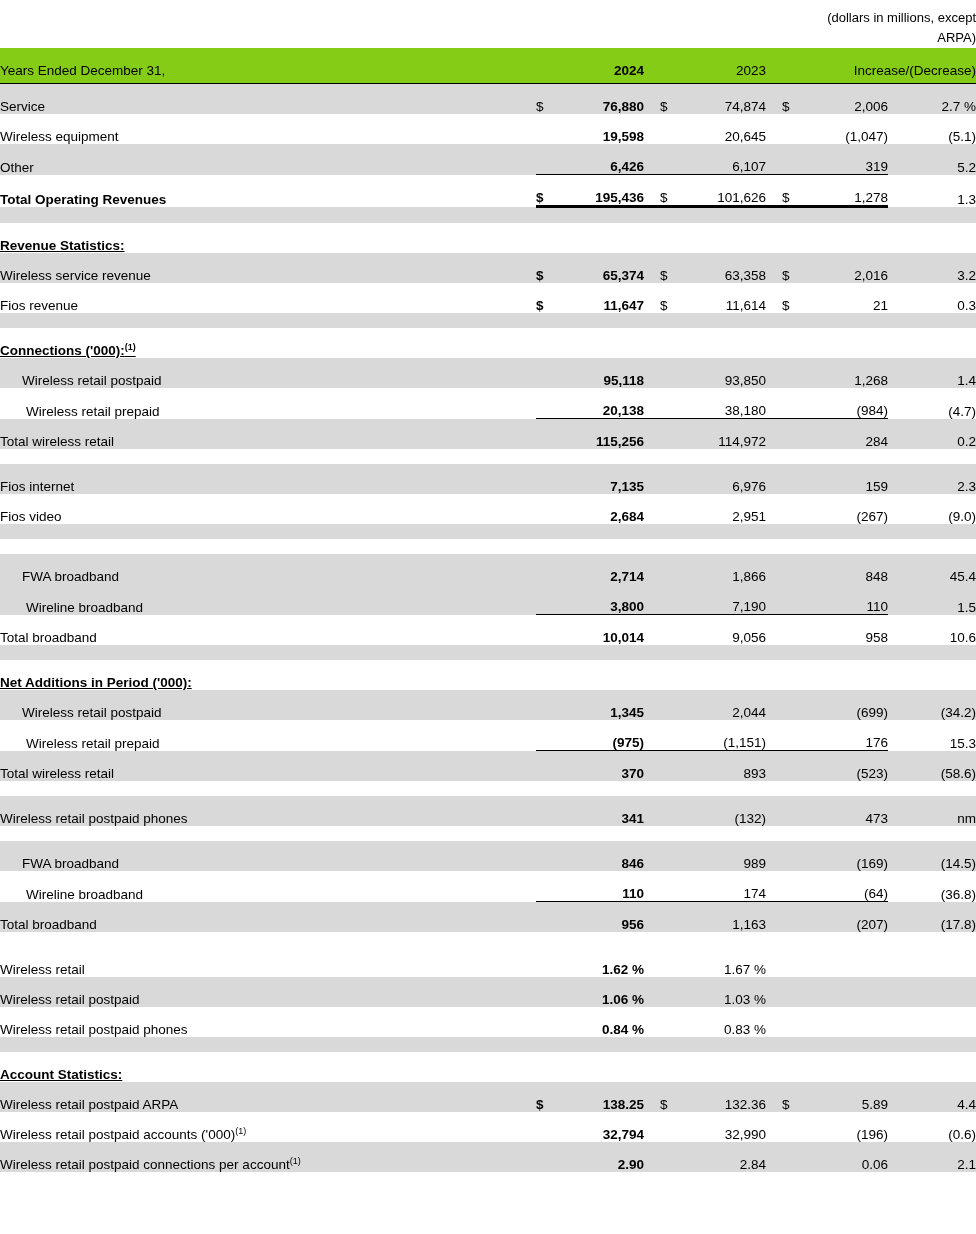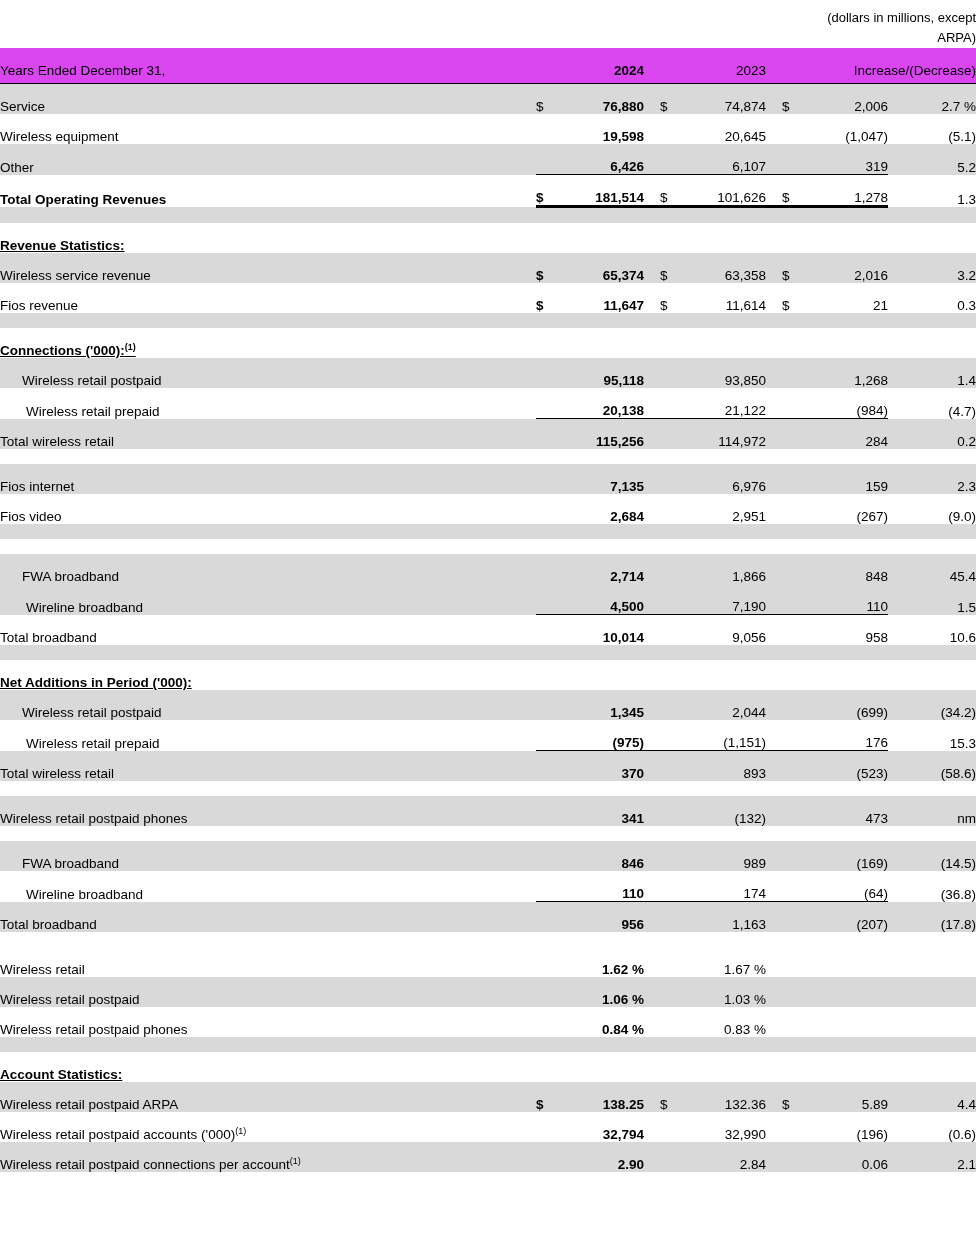--- a/index.html
+++ b/index.html
@@ -89,21 +89,21 @@
     text-align: right;
     padding-bottom: 6px;
     padding-right: 8px;
   }
   td.gap { }
 
   .b { font-weight: bold; }
 
   
   tr.head > td {
-    background: #d946ef;
+    background: #84cc16;
     padding-bottom: 5px;
     height: 30px;
   }
   td.hd-label { text-align: left; padding-left: 12px; }
   td.hd-num   { text-align: right; padding-right: 2px; font-weight: bold; }
   td.hd-num.reg { font-weight: normal; }
   td.hd-pct   { text-align: right; padding-right: 8px; font-weight: normal; }
 
   
   .rule-top > td.ruled  { border-top: 1.5px solid #000; }
@@ -191,21 +191,21 @@
         <td class="gap ruled"></td>
         <td class="dol ruled"></td>
         <td class="num ruled">319</td>
         <td class="gap"></td>
         <td class="pct">5.2</td>
       </tr>
 
       <tr class="r white rule-thick">
         <td class="label b">Total Operating Revenues</td>
         <td class="dol b ruled">$</td>
-        <td class="num b ruled">181,514</td>
+        <td class="num b ruled">195,436</td>
         <td class="gap ruled"></td>
         <td class="dol ruled">$</td>
         <td class="num ruled">101,626</td>
         <td class="gap ruled"></td>
         <td class="dol ruled">$</td>
         <td class="num ruled">1,278</td>
         <td class="gap"></td>
         <td class="pct">1.3</td>
       </tr>
 
@@ -268,21 +268,21 @@
         <td class="gap"></td>
         <td class="pct">1.4</td>
       </tr>
 
       <tr class="r white rule-thin">
         <td class="label ind2">Wireless retail prepaid</td>
         <td class="dol ruled"></td>
         <td class="num b ruled">20,138</td>
         <td class="gap ruled"></td>
         <td class="dol ruled"></td>
-        <td class="num ruled">21,122</td>
+        <td class="num ruled">38,180</td>
         <td class="gap ruled"></td>
         <td class="dol ruled"></td>
         <td class="num ruled">(984)</td>
         <td class="gap"></td>
         <td class="pct">(4.7)</td>
       </tr>
 
       <tr class="r shade">
         <td class="label">Total wireless retail</td>
         <td class="dol"></td>
@@ -346,21 +346,21 @@
         <td class="gap"></td>
         <td class="dol"></td>
         <td class="num">848</td>
         <td class="gap"></td>
         <td class="pct">45.4</td>
       </tr>
 
       <tr class="r shade rule-thin">
         <td class="label ind2">Wireline broadband</td>
         <td class="dol ruled"></td>
-        <td class="num b ruled">4,500</td>
+        <td class="num b ruled">3,800</td>
         <td class="gap ruled"></td>
         <td class="dol ruled"></td>
         <td class="num ruled">7,190</td>
         <td class="gap ruled"></td>
         <td class="dol ruled"></td>
         <td class="num ruled">110</td>
         <td class="gap"></td>
         <td class="pct">1.5</td>
       </tr>
 

